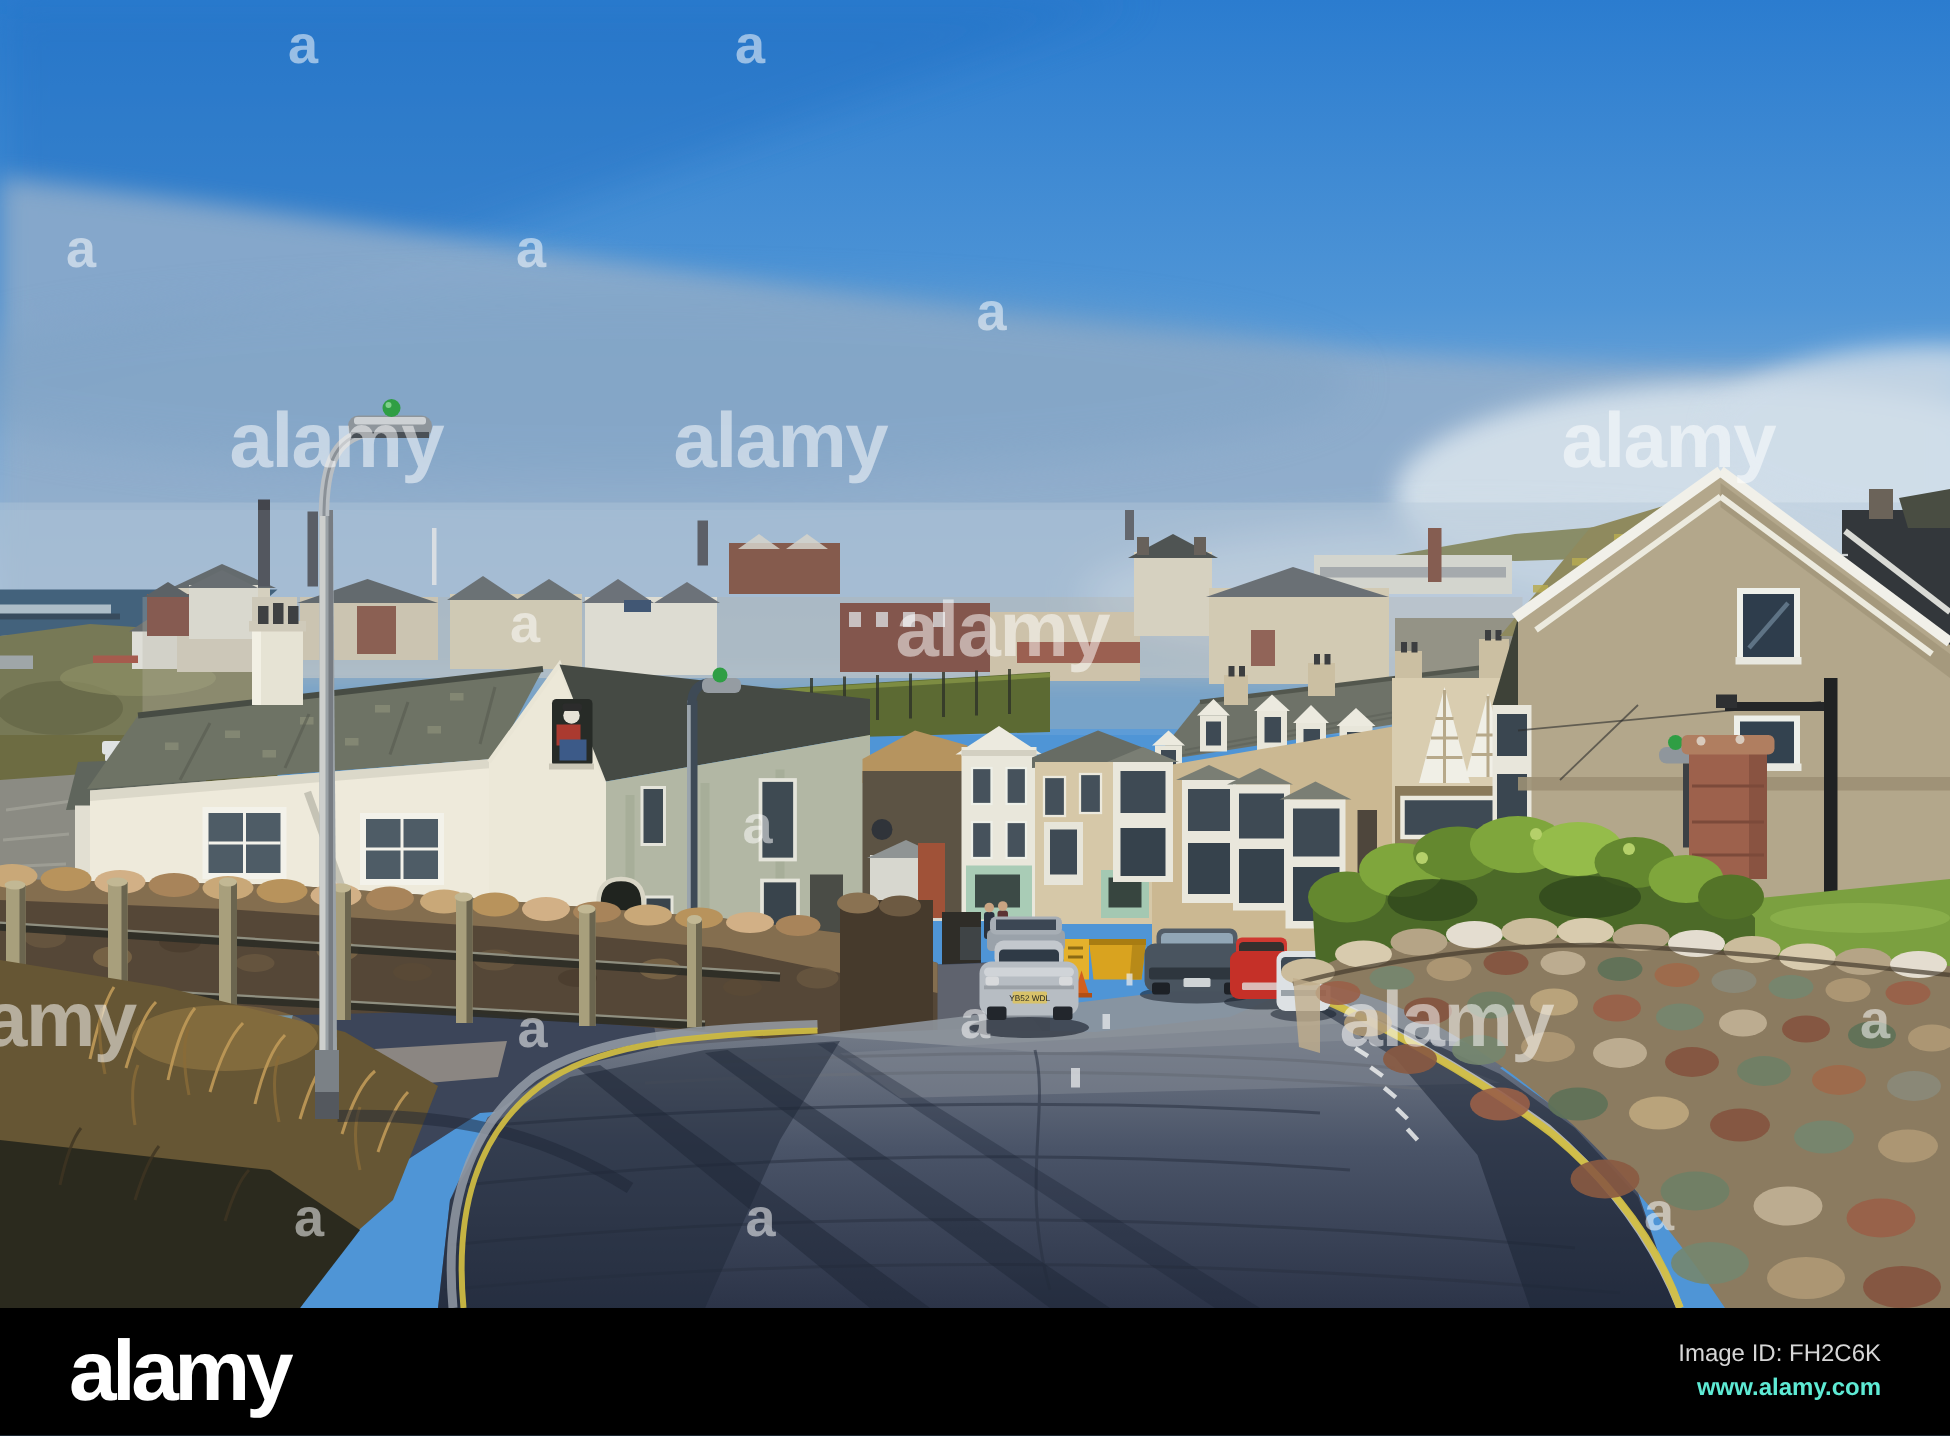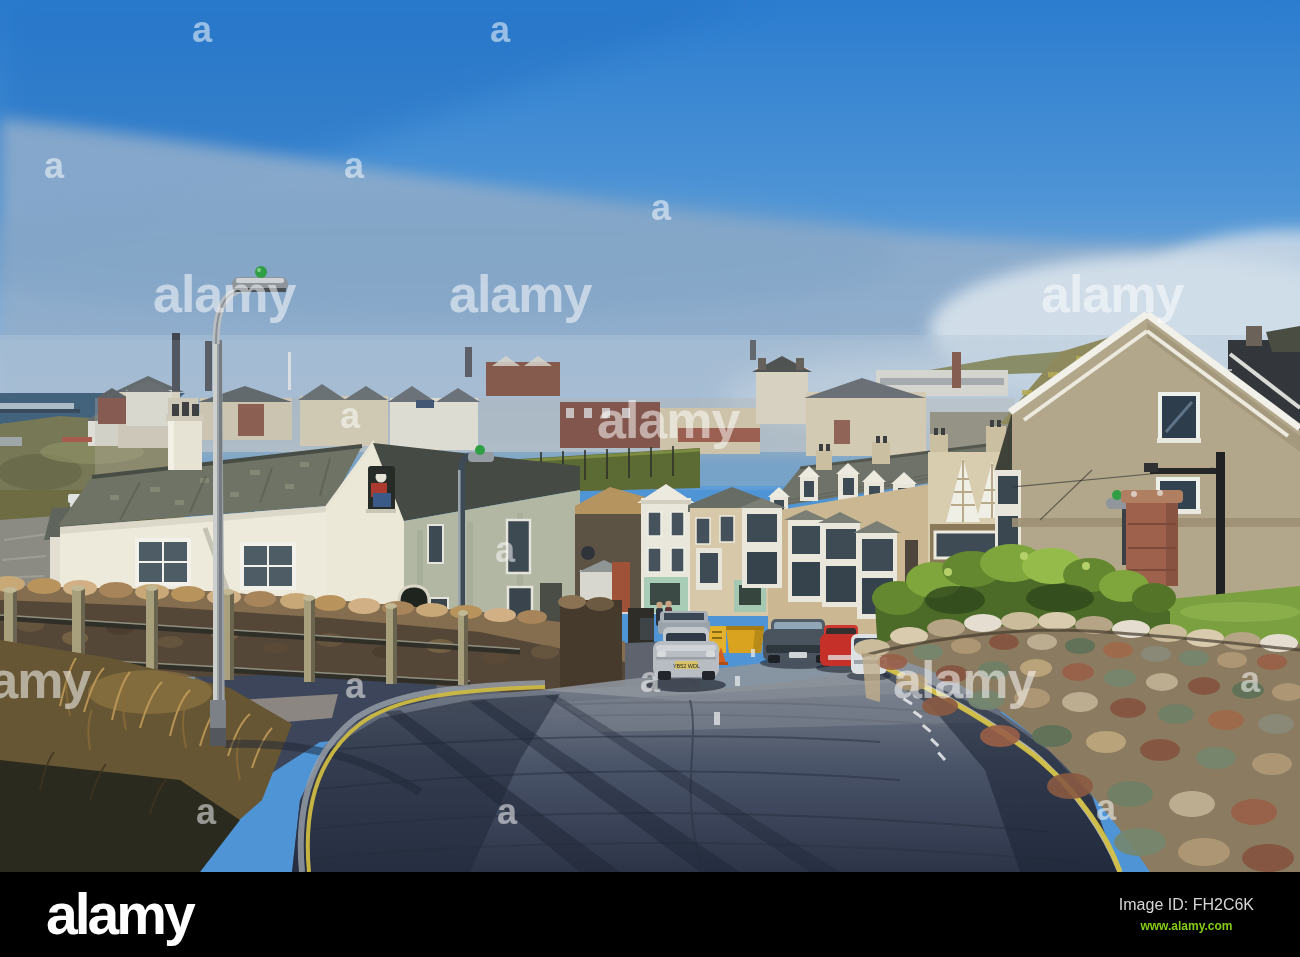--- a/index.html
+++ b/index.html
@@ -9,23 +9,23 @@
   .photo svg{display:block;}
   .wm-layer{position:absolute;left:0;top:0;width:1300px;height:872px;pointer-events:none;}
   .wm{position:absolute;font-weight:bold;line-height:1;color:rgba(255,255,255,0.52);
       letter-spacing:-1px;user-select:none;}
   .wm-l{font-size:52px;}
   .wm-s{font-size:36px;}
   .footer{position:absolute;left:0;top:872px;width:1300px;height:85px;background:#000;
           display:flex;align-items:center;justify-content:space-between;box-sizing:border-box;
           padding:0 46px;}
   .brand{color:#fff;font-weight:bold;font-size:57px;letter-spacing:-3px;line-height:1;}
-  .footer-right{text-align:center;color:#fff;}
+  .footer-right{text-align:right;color:#fff;}
   .footer-id{font-size:16px;color:#d6d6d6;margin-bottom:5px;}
-  .footer-site{font-size:12px;font-weight:bold;color:#84cc16;}
+  .footer-site{font-size:16px;font-weight:bold;color:#5eead4;}
 </style>
 </head>
 <body>
 
 <div class="stage">
   <div class="photo">
   <svg width="1300" height="872" viewBox="0 0 1300 872" xmlns="http://www.w3.org/2000/svg">
     <defs>
       <linearGradient id="skyG" x1="0" y1="0" x2="0" y2="1">
         <stop offset="0" stop-color="#2b7ccf"></stop>

